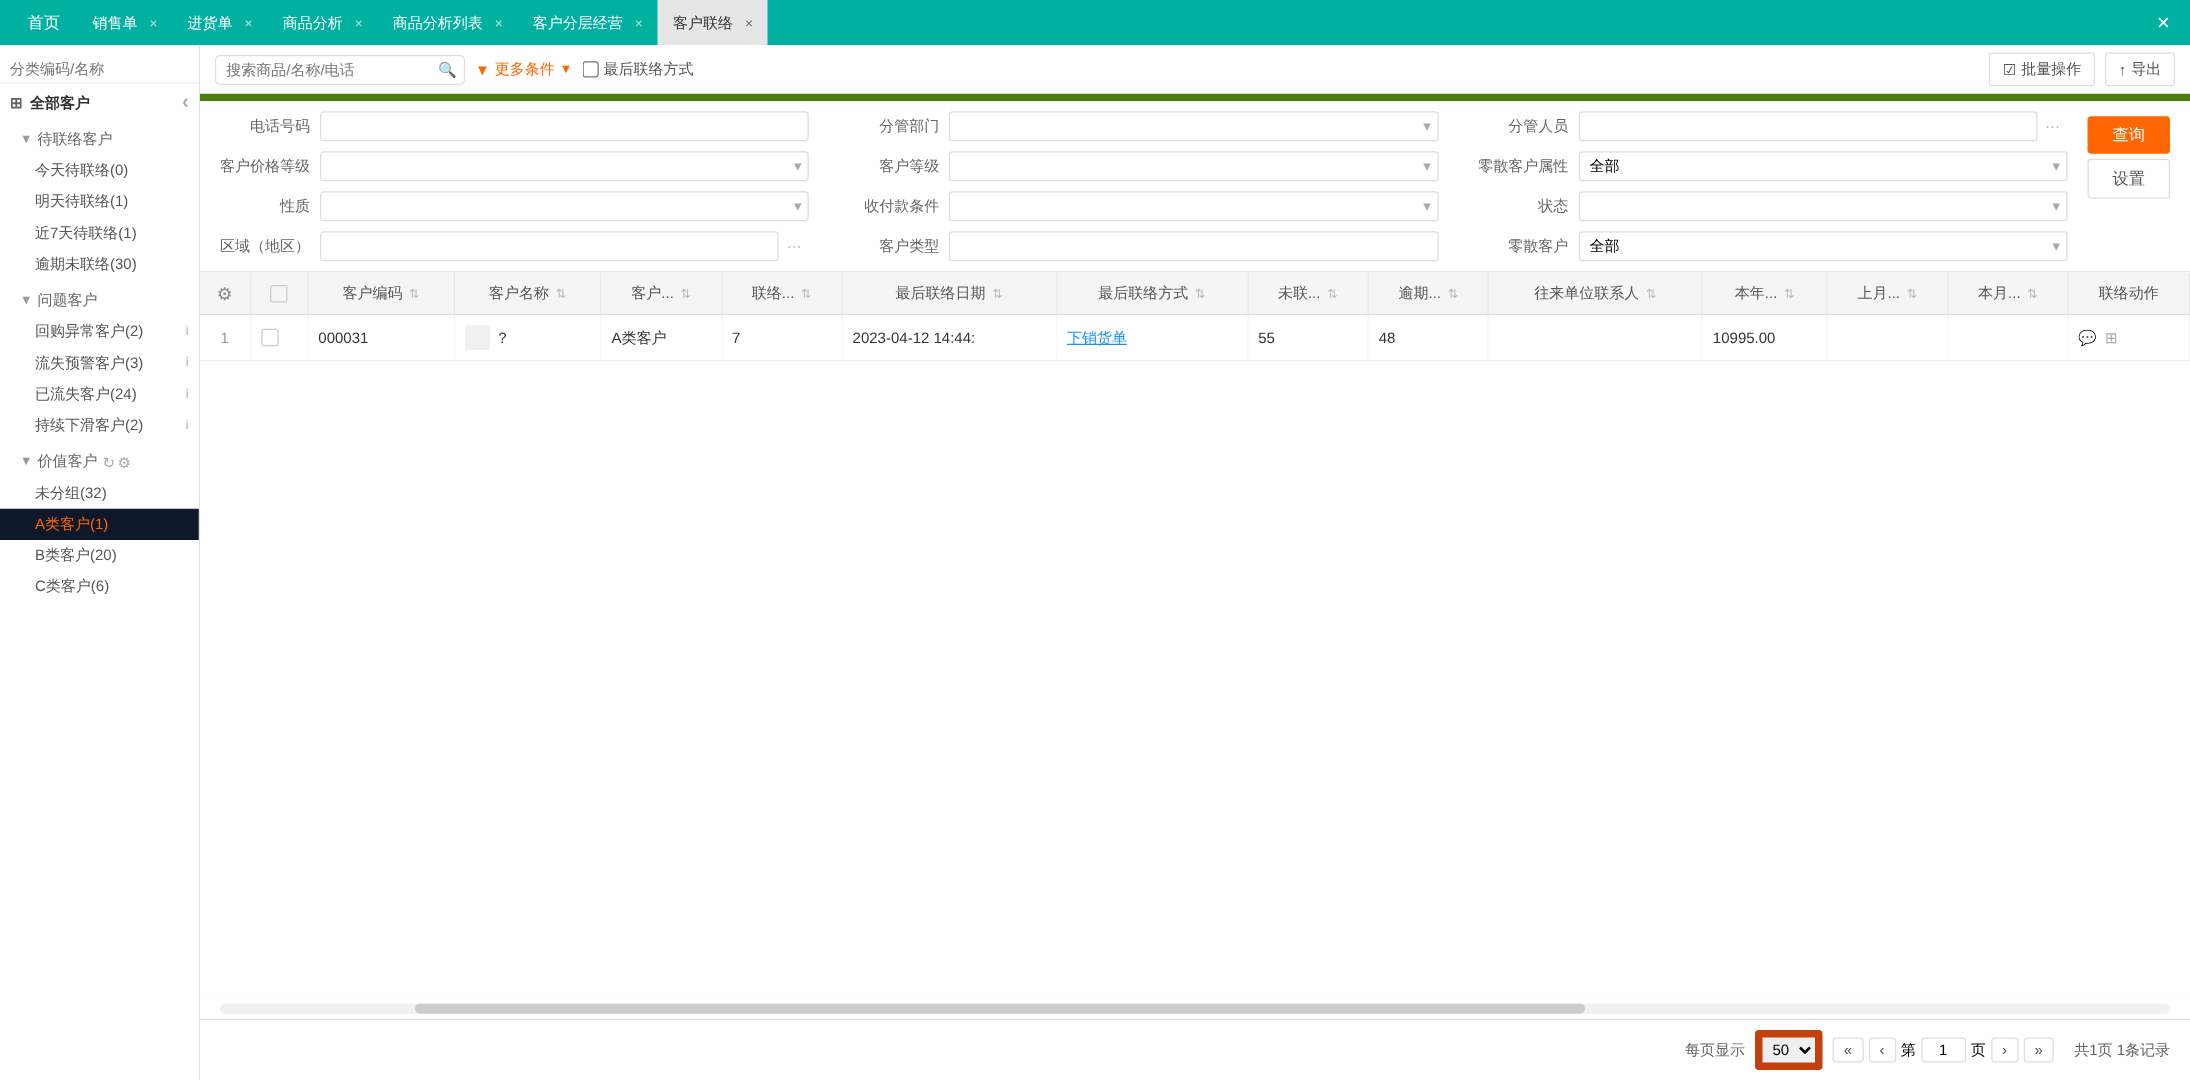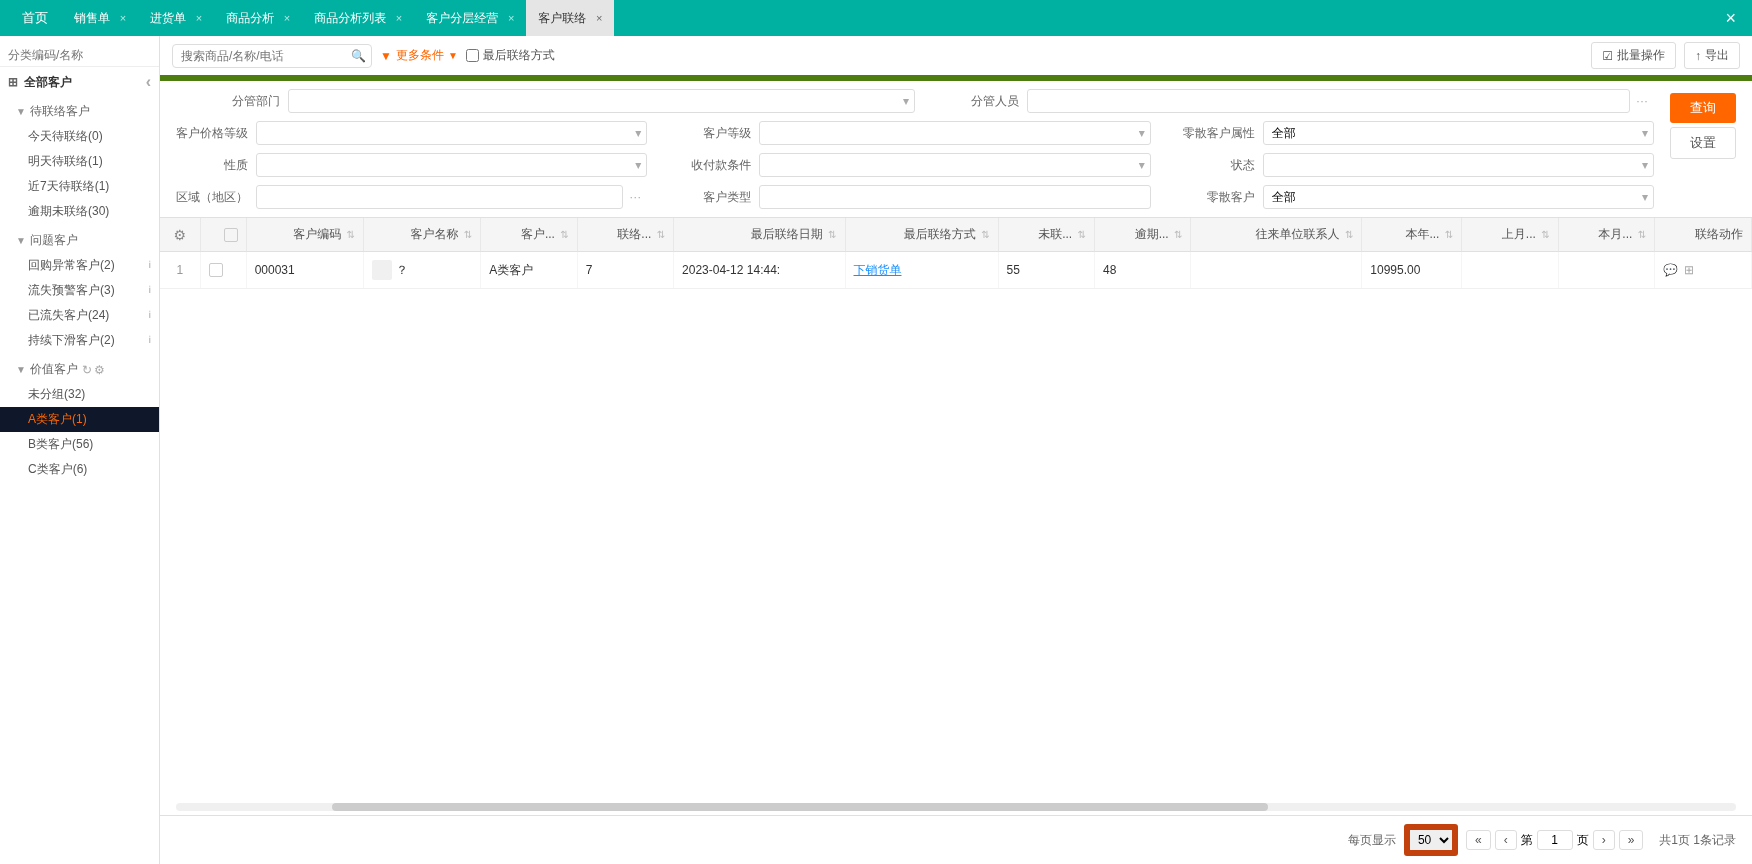--- a/index.html
+++ b/index.html
@@ -55,21 +55,21 @@
     .filter-select-wrap { flex: 1; position: relative; display: flex; align-items: center; }
     .filter-select-wrap .chevron { position: absolute; right: 6px; color: #aaa; pointer-events: none; }
     .filter-dots { color: #aaa; padding: 0 6px; cursor: pointer; }
     .btn-query { background: #ff6600; color: white; border: none; padding: 6px 20px; border-radius: 3px; cursor: pointer; font-size: 13px; }
     .btn-setting { border: 1px solid #ddd; background: white; color: #555; padding: 6px 16px; border-radius: 3px; cursor: pointer; font-size: 13px; display: block; margin-top: 4px; }
 
     
     .table-area { flex: 1; overflow: auto; background: white; margin: 0; }
     table { width: 100%; border-collapse: collapse; font-size: 12px; }
     thead tr { background: #f5f5f5; }
-    th { padding: 8px 8px; border-bottom: 1px solid #e0e0e0; border-right: 1px solid #e8e8e8; color: #555; font-weight: normal; white-space: nowrap; text-align: right; cursor: pointer; user-select: none; }
+    th { padding: 8px 8px; border-bottom: 1px solid #e0e0e0; border-right: 1px solid #e8e8e8; color: #555; font-weight: normal; white-space: nowrap; text-align: center; cursor: pointer; user-select: none; }
     th:first-child { width: 40px; text-align: center; }
     td { padding: 8px 8px; border-bottom: 1px solid #f0f0f0; border-right: 1px solid #f5f5f5; color: #333; white-space: nowrap; }
     td:first-child { text-align: center; color: #999; }
     .sort-icon { color: #bbb; margin-left: 2px; font-size: 10px; }
     .link-text { color: #1890ff; cursor: pointer; text-decoration: underline; }
     .action-icons { display: flex; gap: 6px; color: #aaa; }
     .action-icons span { cursor: pointer; }
     .customer-name-cell { display: flex; align-items: center; gap: 4px; }
     .name-avatar { width: 20px; height: 20px; background: #f0f0f0; border-radius: 2px; display: inline-block; }
 
@@ -185,21 +185,21 @@
         <span style="margin-left:4px; cursor:pointer; color:#aaa;">↻</span>
         <span style="margin-left:2px; cursor:pointer; color:#aaa;">⚙</span>
       </div>
       <div class="sidebar-item">
         <span>未分组(32)</span>
       </div>
       <div class="sidebar-item active">
         <span>A类客户(1)</span>
       </div>
       <div class="sidebar-item">
-        <span>B类客户(56)</span>
+        <span>B类客户(20)</span>
       </div>
       <div class="sidebar-item">
         <span>C类客户(6)</span>
       </div>
     </div>
   </div>
 
   <div class="content">
 
     <div class="filter-toolbar">
@@ -226,20 +226,24 @@
           <span>导出</span>
         </button>
       </div>
     </div>
 
     <div class="advanced-filter">
       <div style="display:flex; gap:0; align-items:flex-start;">
         <div style="flex:1;">
 
           <div class="filter-row">
+            <div class="filter-field">
+              <span class="filter-label">电话号码</span>
+              <input type="text" class="filter-input" style="">
+            </div>
             <div style="width:32px;"></div>
             <div class="filter-field">
               <span class="filter-label">分管部门</span>
               <div class="filter-select-wrap">
                 <input type="text" class="filter-select" style="">
                 <span class="chevron">▾</span>
               </div>
             </div>
             <div style="width:32px;"></div>
             <div class="filter-field">

